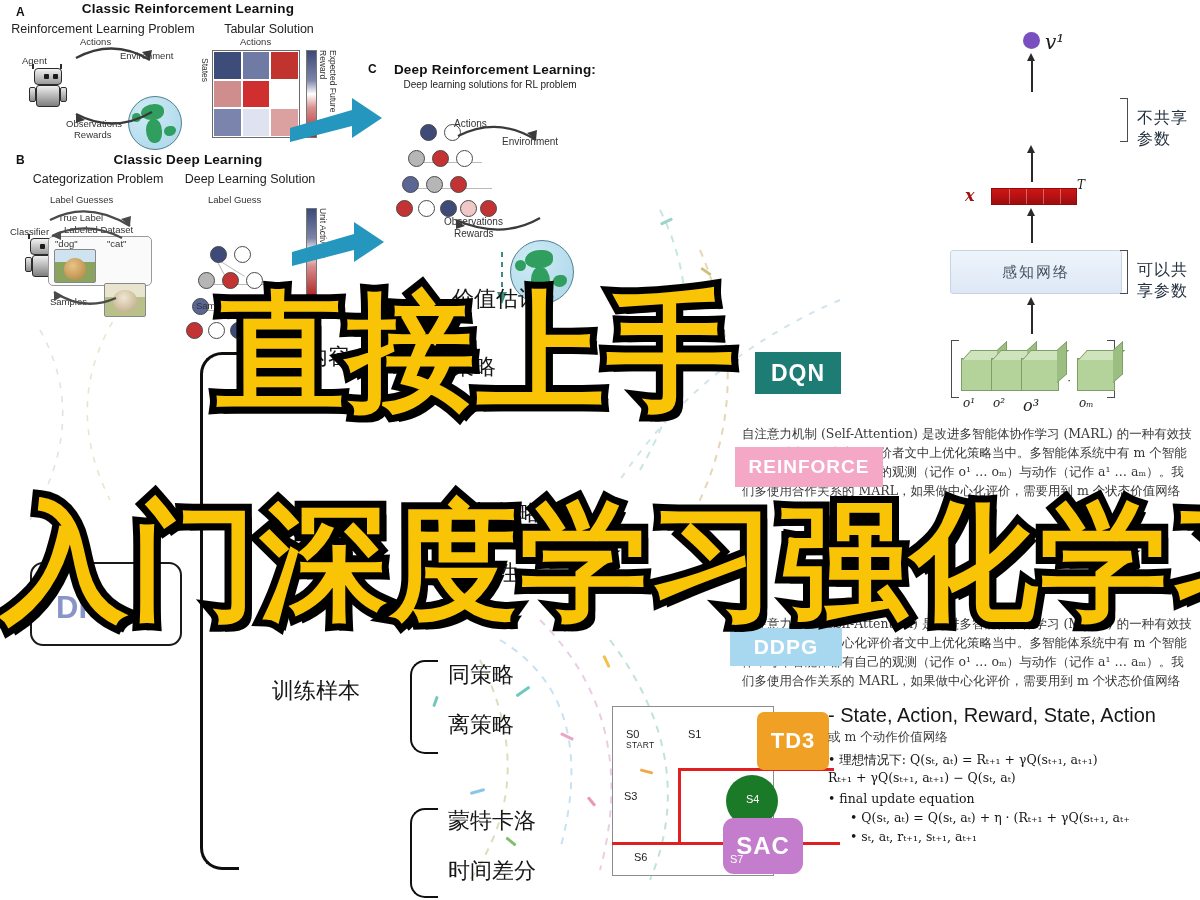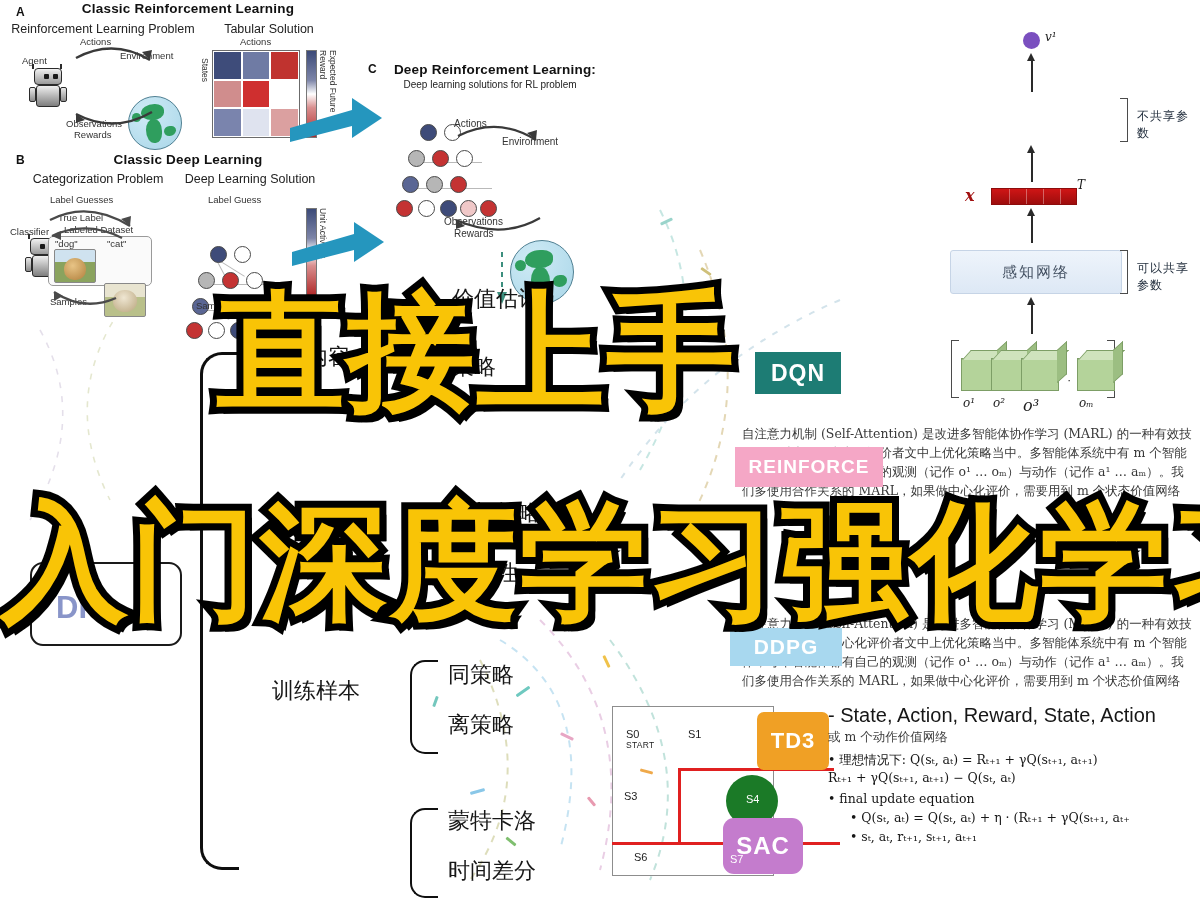--- a/index.html
+++ b/index.html
@@ -59,21 +59,21 @@
   .photo.cat{background:linear-gradient(#e8e4d0 0 40%, #b9c08a 40% 100%);}
   .photo.cat:after{content:"";position:absolute;left:8px;top:6px;width:24px;height:22px;border-radius:48%;
     background:radial-gradient(circle at 45% 35%,#efe6d2,#b9a57d);}
 
   
   .rcol{left:905px;top:10px;width:290px;height:410px;}
   .netbox{position:absolute;border:1px solid #c6d4e6;border-radius:3px;
     background:linear-gradient(#eef4fb,#dde8f5);}
   .netbox .hw{position:absolute;left:0;right:0;top:50%;transform:translateY(-50%);
     text-align:center;font-size:15px;color:#2c3a4c;font-family:"DejaVu Serif",serif;letter-spacing:2px;opacity:.88;}
-  .hwnote{position:absolute;font-size:12px;color:#24303f;font-family:"DejaVu Serif",serif;letter-spacing:1px;}
+  .hwnote{position:absolute;font-size:16px;color:#24303f;font-family:"DejaVu Serif",serif;letter-spacing:1px;}
   .brkt{position:absolute;border:1.6px solid #4b4b4b;border-left:none;width:7px;}
   .brktL{position:absolute;border:1.6px solid #4b4b4b;border-right:none;width:7px;}
   .redbar{position:absolute;height:15px;background:linear-gradient(#cf1515,#9d0d0d);border:1px solid #8d0c0c;}
   .redbar i{position:absolute;top:0;bottom:0;width:1px;background:rgba(255,255,255,.35);}
   .cube{position:absolute;width:36px;height:31px;background:#b4d39a;border:1px solid #7d9e66;}
   .cube:before{content:"";position:absolute;left:0;top:-9px;width:100%;height:9px;background:#cfe3bd;
     border:1px solid #7d9e66;border-bottom:none;transform:skewX(-42deg);transform-origin:bottom left;}
   .cube:after{content:"";position:absolute;right:-9px;top:-9px;width:9px;height:100%;background:#9cbe82;
     border:1px solid #7d9e66;border-left:none;transform:skewY(-42deg);transform-origin:top left;}
   .uparrow{position:absolute;width:1.6px;background:#2a2a2a;}
@@ -325,21 +325,21 @@
       <polygon points="62,106 71,112 62,115" fill="#3a3a3a"></polygon>
     </svg>
     <svg class="abs" width="30" height="60" style="left:140px;top:190px;">
       <path d="M12 0 L 12 42" stroke="#3c8f7e" stroke-width="2" fill="none" stroke-dasharray="5 5"></path>
       <polygon points="12,52 7,40 17,40" fill="#3c8f7e"></polygon>
     </svg>
   </div>
 
   <div class="abs rcol">
     <div class="abs" style="left:118px;top:22px;width:17px;height:17px;border-radius:50%;background:#7a4fbf;"></div>
-    <div class="abs math" style="left:140px;top:20px;font-size:12px;color:#1c1c1c;">v¹</div>
+    <div class="abs math" style="left:140px;top:20px;font-size:20px;color:#1c1c1c;">v¹</div>
     <div class="uparrow" style="left:126px;top:50px;height:32px;"></div>
 
     <div class="brkt" style="left:215px;top:88px;height:42px;"></div>
     <div class="hwnote" style="left:232px;top:98px;">不共享参数</div>
 
     <div class="uparrow" style="left:126px;top:142px;height:30px;"></div>
     <div class="abs math" style="left:60px;top:176px;font-size:16px;color:#a11111;font-weight:bold;">x</div>
     <div class="redbar" style="left:86px;top:178px;width:84px;">
       <i style="left:17px"></i>
         <i style="left:34px"></i>

